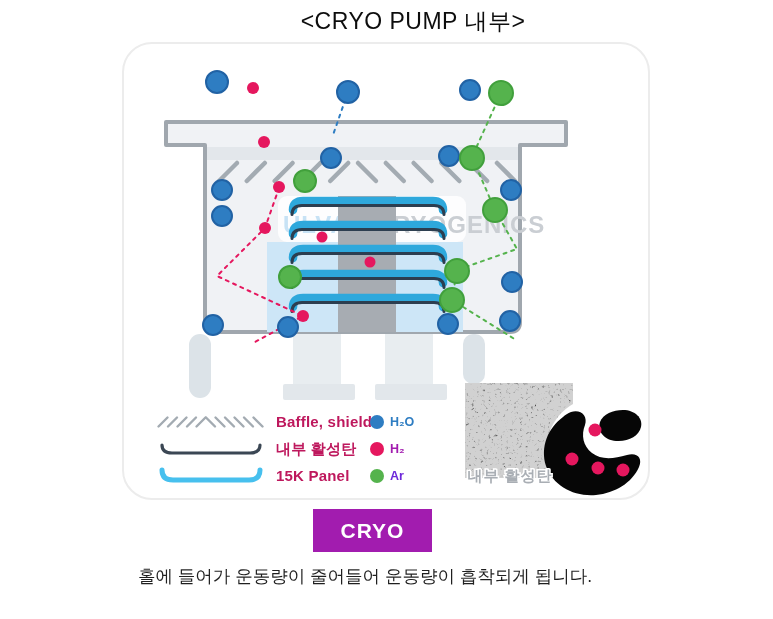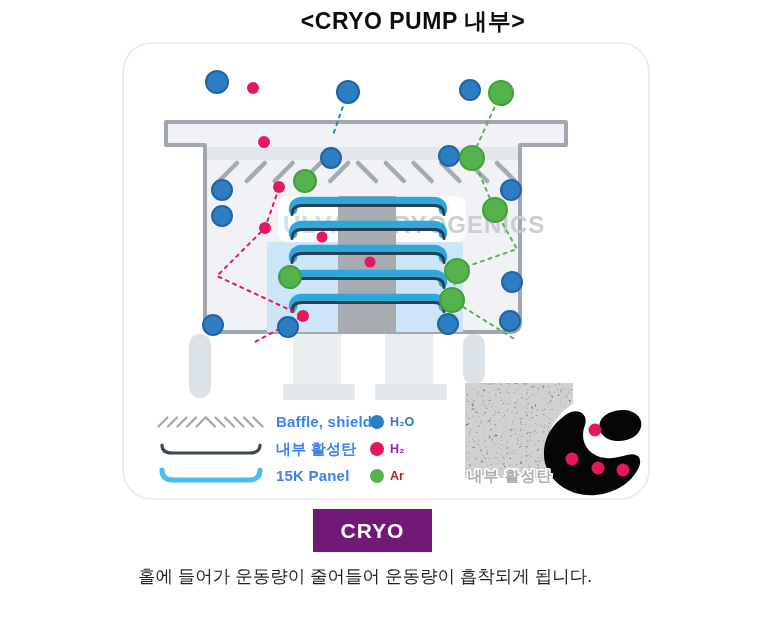--- a/index.html
+++ b/index.html
@@ -1,20 +1,20 @@
 <!DOCTYPE html>
 <html><head>
 <meta charset="utf-8">
 <style>
   html,body{margin:0;padding:0}
   body{width:773px;height:619px;background:#fff;position:relative;overflow:hidden;
        font-family:"Liberation Sans",sans-serif;}
   .abs{position:absolute}
 
-  #title{left:149px;top:6px;width:528px;text-align:center;font-size:23px;font-weight:700;
+  #title{left:149px;top:6px;width:528px;text-align:center;font-size:23px;font-weight:400;
          color:#0d0d0d;letter-spacing:.5px}
   #card{left:122px;top:42px;width:524px;height:454px;border:2px solid #ececec;border-radius:30px;background:#fff}
   #diagram{left:0;top:0;width:773px;height:619px;pointer-events:none}
 
   
   .housing{fill:#f0f2f5;stroke:#a0a7ae;stroke-width:4;stroke-linejoin:round}
   .shadowstrip{fill:#e3e7eb}
   .badge{fill:#fdfdfe}
   .panelbg{fill:#cde6f7}
   .column{fill:#a7acb2}
@@ -27,25 +27,25 @@
   .inset-cap{font-size:15px;font-weight:700;fill:#a9aeb4;stroke:#fff;stroke-width:3px;
              paint-order:stroke;letter-spacing:1px}
   .mk-charcoal{fill:none;stroke:#3b4754;stroke-width:3.2;stroke-linecap:round}
   .mk-panel{fill:none;stroke:#47c0ee;stroke-width:5;stroke-linecap:round}
   .semband{fill:#474747}
   .whitecircle{fill:#ffffff}
   .blob{fill:#060606}
 
   
   .legend-label{position:absolute;left:276px;height:22px;line-height:22px;font-size:15px;
-                font-weight:700;color:#3b82f6;letter-spacing:.2px}
+                font-weight:700;color:#be185d;letter-spacing:.2px}
   .legend-dot{position:absolute;left:370px;width:14px;height:14px;border-radius:50%}
   .gas-label{position:absolute;left:390px;height:16px;line-height:16px;font-size:12.5px;font-weight:700}
 
-  #cryo-btn{left:313px;top:509px;width:119px;height:43px;background:#701a75;color:#fff;
+  #cryo-btn{left:313px;top:509px;width:119px;height:43px;background:#a21caf;color:#fff;
             font-weight:700;font-size:21px;text-align:center;line-height:43px;letter-spacing:1px}
   #caption{left:117px;top:566px;font-size:17.5px;color:#1f1f1f;line-height:21.5px}
   #caption .l2{padding-left:21px}
 </style>
 </head>
 <body>
 
 <div id="card" class="abs"></div>
 
 <svg id="diagram" class="abs" viewBox="0 0 773 619">
@@ -180,19 +180,19 @@
 <div class="legend-label" style="top:411px">Baffle, shield</div>
 <div class="legend-label" style="top:438px">내부 활성탄</div>
 <div class="legend-label" style="top:465px">15K Panel</div>
 
 <span class="legend-dot" style="top: 415px; background: rgb(46, 125, 194);"></span>
 <span class="legend-dot" style="top: 442px; background: rgb(229, 23, 94);"></span>
 <span class="legend-dot" style="top: 469px; background: rgb(85, 179, 77);"></span>
 
 <span class="gas-label" style="top: 414px; color: rgb(46, 125, 194);">H₂O</span>
 <span class="gas-label" style="top: 441px; color: #a21caf;">H₂</span>
-<span class="gas-label" style="top: 468px; color: #b91c1c;">Ar</span>
+<span class="gas-label" style="top: 468px; color: #6d28d9;">Ar</span>
 
 <div id="cryo-btn" class="abs">CRYO</div>
 
 <div id="caption" class="abs">
   <div class="l2">홀에 들어가 운동량이 줄어들어 운동량이 흡착되게 됩니다.</div>
 </div>
 
 </body></html>

